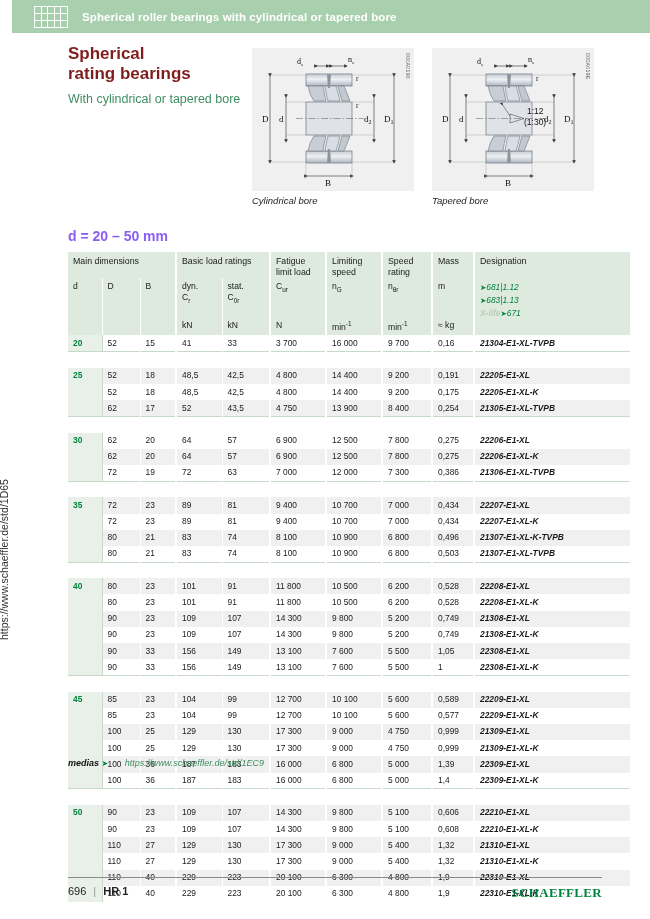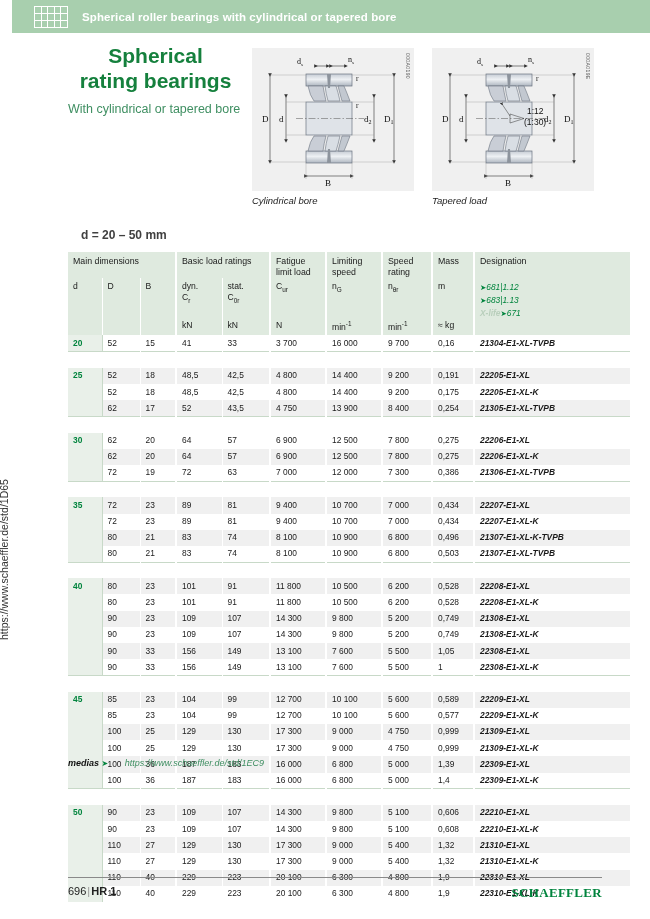--- a/index.html
+++ b/index.html
@@ -30,21 +30,21 @@
   
   .vurl {
     position:absolute; left:-2px; top:640px;
     transform:rotate(-90deg); transform-origin:left top;
     font-size:10.5px; color:#333; white-space:nowrap;
   }
 
   
   .head-block { position:absolute; left:68px; top:44px; width:175px; }
   .head-l1 {
-    font-size:21px; font-weight:bold; color:#15803d; line-height:1.18;text-align:center;
+    font-size:17px; font-weight:bold; color:#7f1d1d; line-height:1.18;
   }
   .head-sub {
     margin-top:7px; font-size:12.5px; color:#3f8f62; line-height:1.35;
   }
 
   
   .fig { position:absolute; background:#f0f0f0; }
   .fig#fig-cyl { left:252px; top:48px; width:162px; height:143px; }
   .fig#fig-tap { left:432px; top:48px; width:162px; height:143px; }
   .fig-code {
@@ -54,21 +54,21 @@
   }
   .fig-cap {
     position:absolute; font-size:9.5px; font-style:italic; color:#222;
   }
   .fig-cap#cap-cyl { left:252px; top:195px; }
   .fig-cap#cap-tap { left:432px; top:195px; }
 
   
   .sect-title {
     position:absolute; left:68px; top:228px;
-    font-size:12px; font-weight:bold; color:#404040;margin-left:13px;
+    font-size:14px; font-weight:bold; color:#8b5cf6;
   }
 
   
   .tbl {
     position:absolute; left:68px; top:252px; width:562px;
     border-collapse:collapse; font-size:8.4px; color:#1a1a1a;padding-left:40px;
   }
   .tbl td, .tbl th { padding:0; vertical-align:top; text-align:left; font-weight:normal; }
 
   .hdr-top td {
@@ -114,21 +114,21 @@
   .medias .arrow { color:#00843d; font-size:8px; }
   .medias a { color:#3f8f62; font-style:italic; text-decoration:none;padding-left:14px; }
 
   
   .foot-rule {
     position:absolute; left:68px; top:877px; width:534px; height:1px;
     background:#8a8a8a;
   }
   .foot-left {
     position:absolute; left:68px; top:885px; font-size:11px; color:#222;
-    display:flex; align-items:center; gap:1px;
+    display:flex; align-items:center; gap:7px;
   }
   .foot-left .bar { color:#999; }
   .foot-left .hr { font-weight:bold; }
   .foot-brand {
     position:absolute; right:48px; top:885px;
     font-family:"Liberation Serif", serif;
     font-size:13px; font-weight:bold; color:#00843d; letter-spacing:.3px;
   }
 </style>
 </head>
@@ -277,21 +277,21 @@
     <text x="96" y="14" font-size="8" font-family="Liberation Serif, serif" fill="#111">n<tspan font-size="5" dy="2">s</tspan></text>
     <text x="104" y="33" font-size="7.5" font-family="Liberation Serif, serif" fill="#111">r</text>
     <text x="10" y="74" font-size="9" font-family="Liberation Serif, serif" fill="#111">D</text>
     <text x="27" y="74" font-size="9" font-family="Liberation Serif, serif" fill="#111">d</text>
     <text x="112" y="74" font-size="9" font-family="Liberation Serif, serif" fill="#111">d<tspan font-size="6" dy="2">2</tspan></text>
     <text x="132" y="74" font-size="9" font-family="Liberation Serif, serif" fill="#111">D<tspan font-size="6" dy="2">1</tspan></text>
     <text x="73" y="138" font-size="9" font-family="Liberation Serif, serif" fill="#111">B</text>
   </svg>
   <div class="fig-code">000A019E</div>
 </div>
-<div class="fig-cap" id="cap-tap">Tapered load</div>
+<div class="fig-cap" id="cap-tap">Tapered bore</div>
 
 <div class="sect-title">d = 20 – 50 mm</div>
 
 <table class="tbl">
   <colgroup>
     <col style="width:34px">
       <col style="width:38px">
       <col style="width:36px">
     <col style="width:46px">
       <col style="width:48px">

